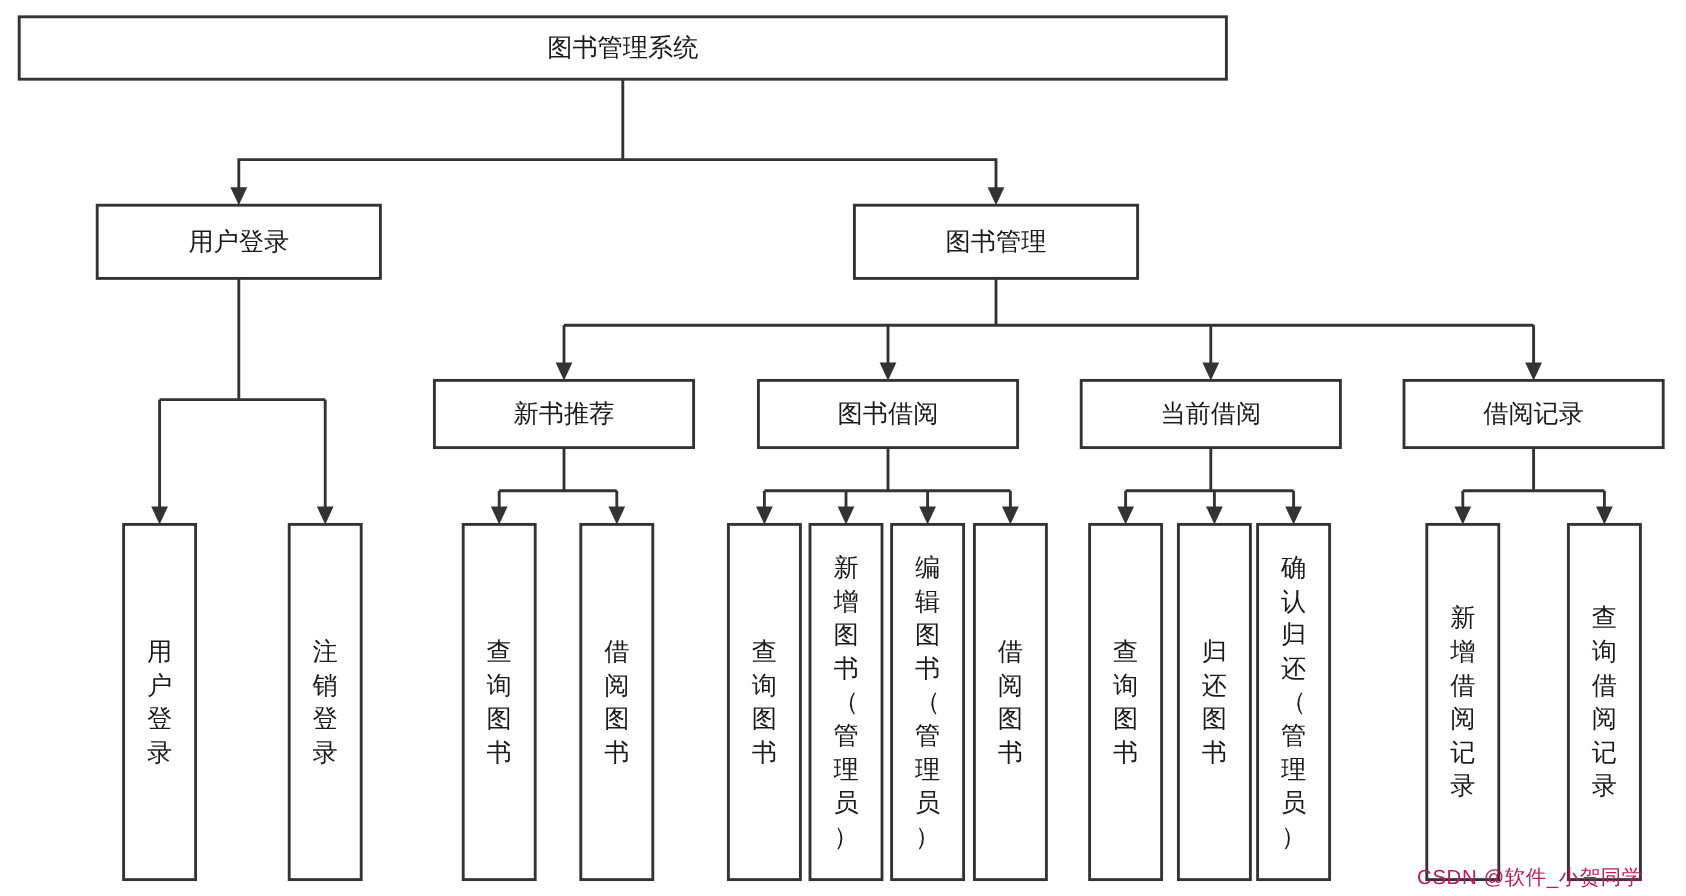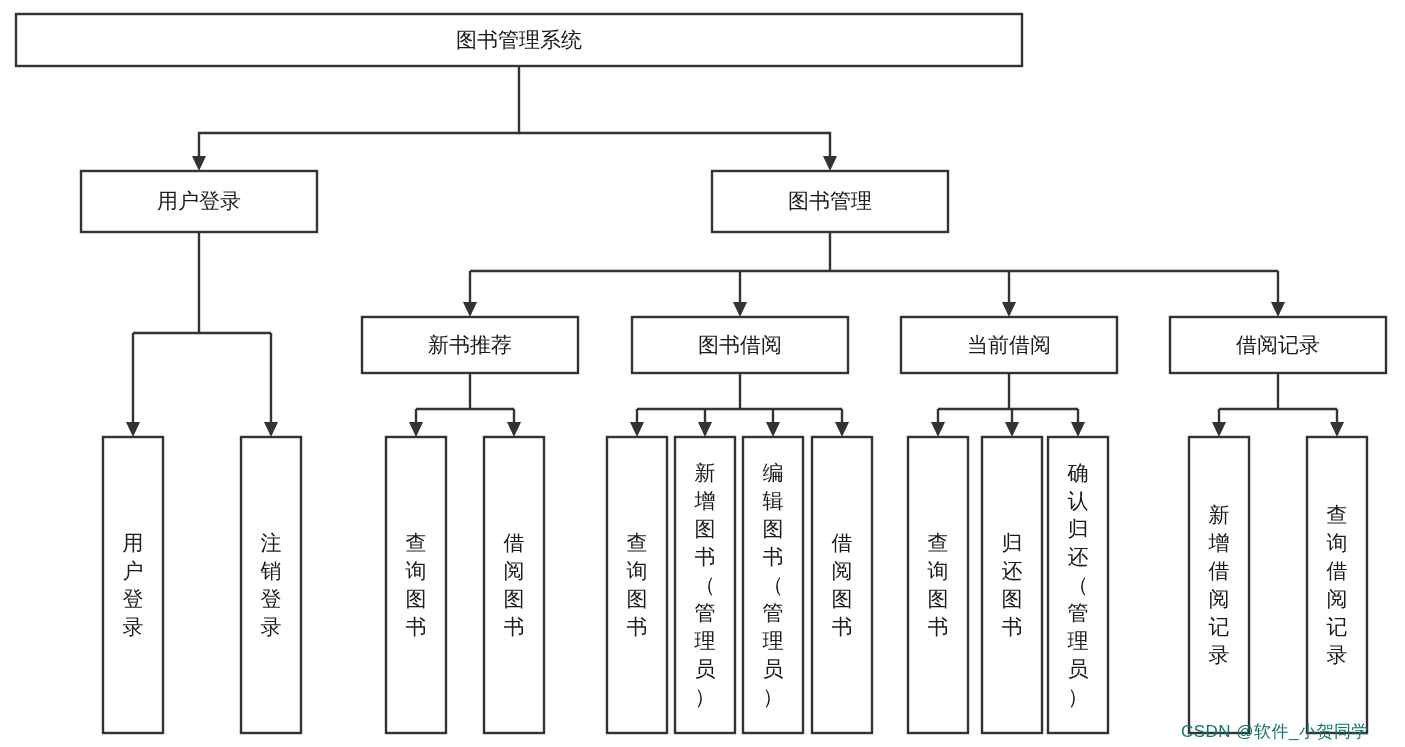--- a/index.html
+++ b/index.html
@@ -41,21 +41,21 @@
     stroke-linecap:butt;
   }
   .arrow-head{
     fill:#333333;
     stroke:none;
   }
   .watermark{
     position:absolute;
     right:8px;
     bottom:4px;
-    color:#0f766e;
+    color:#be185d;
     font-size:17px;
     font-family:"Liberation Sans","DejaVu Sans",sans-serif;
     white-space:nowrap;
     letter-spacing:0.5px;
     user-select:none;
   }
 </style>
 </head>
 <body>
 

